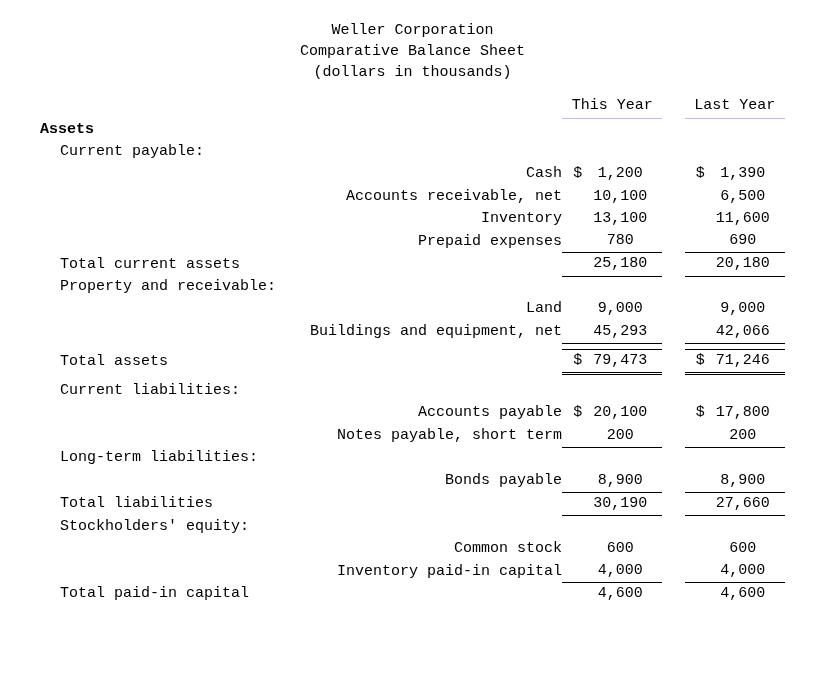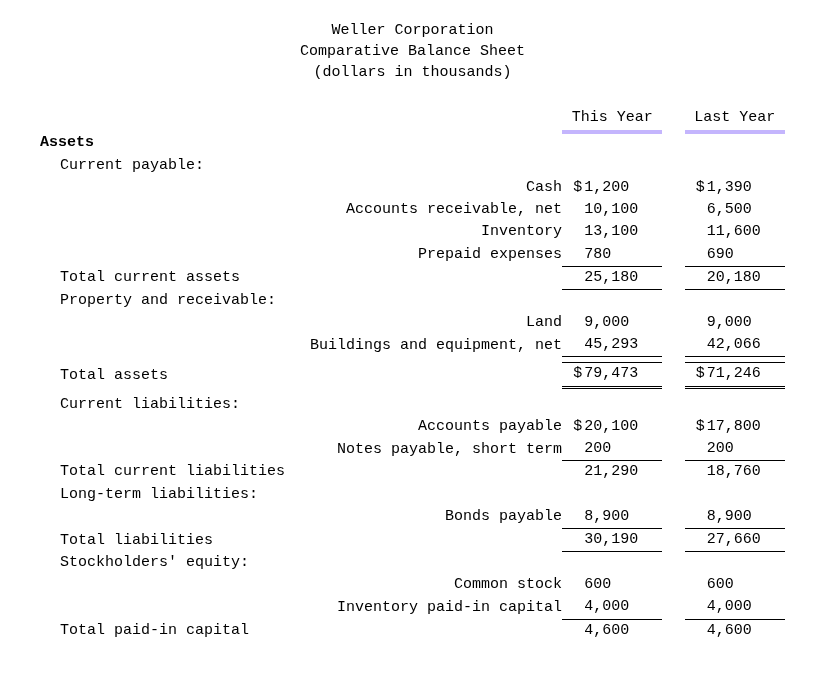--- a/index.html
+++ b/index.html
@@ -8,46 +8,46 @@
       color: #000;
       margin: 0;
       padding: 20px 40px;
       font-size: 15px;
     }
     .sheet {
       width: 745px;
     }
     .header {
       text-align: center;
-      margin-bottom: 24px;
+      margin-bottom: 12px;
     }
     .header div {
       line-height: 1.4;
     }
     table {
       border-collapse: collapse;
       width: 100%;
     }
     td {
       padding: 1px 0;
       vertical-align: bottom;
       line-height: 1.35;
     }
     .label { width: 480px; }
     .cur  { width: 20px; text-align: right; padding-right: 2px; }
-    .num  { width: 72px; text-align: left; padding-right: 6px; }
+    .num  { width: 72px; text-align: center; padding-right: 6px; }
     .gap  { width: 22px; }
     .bold { font-weight: bold; font-family: Liberation Mono, monospace; }
     .indent1 { padding-left: 20px; }
     .indent2 { padding-left: 40px; text-align: right; }
     .bb { border-bottom: 1px solid #000; }
     .dbl { border-bottom: 3px double #000; border-top: 1px solid #000; }
     .col-heads td { padding-bottom: 2px; }
     .col-head-cell {
-      border-bottom: 4px solid #c4b5fd;
+      border-bottom: 1px solid #c4b5fd;
       text-align: center;
     }
     .spacer td { height: 3px; }
   </style>
 </head>
 <body>
 
 <div class="sheet">
 
   <div class="header">
@@ -181,28 +181,20 @@
       <td class="num">17,800</td>
     </tr>
     <tr>
       <td class="label indent2">Notes payable, short term</td>
       <td class="cur bb"></td>
           <td class="num bb">200</td>
       <td class="gap"></td>
       <td class="cur bb"></td>
           <td class="num bb">200</td>
     </tr>
-    <tr>
-      <td class="label indent1">Total current liabilities</td>
-      <td class="cur"></td>
-          <td class="num">21,290</td>
-      <td class="gap"></td>
-      <td class="cur"></td>
-          <td class="num">18,760</td>
-    </tr>
 
     <tr>
           <td class="label indent1">Long-term liabilities:</td>
           <td class="cur"></td>
           <td class="num"></td>
           <td class="gap"></td>
           <td class="cur"></td>
           <td class="num"></td>
         </tr>
     <tr>

